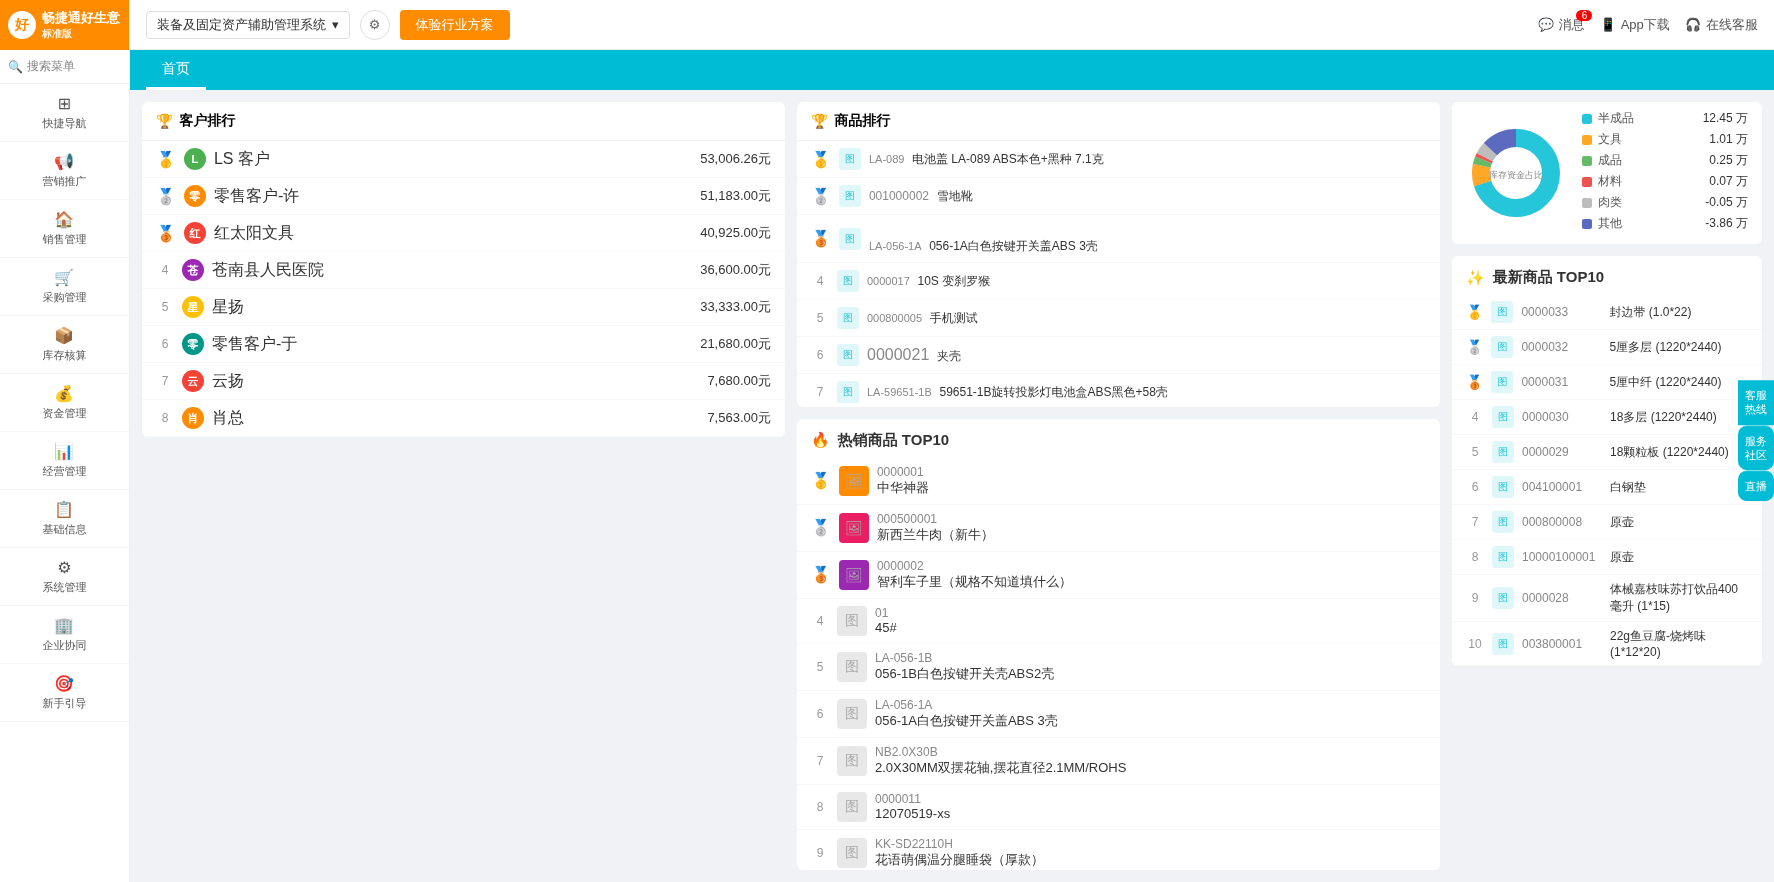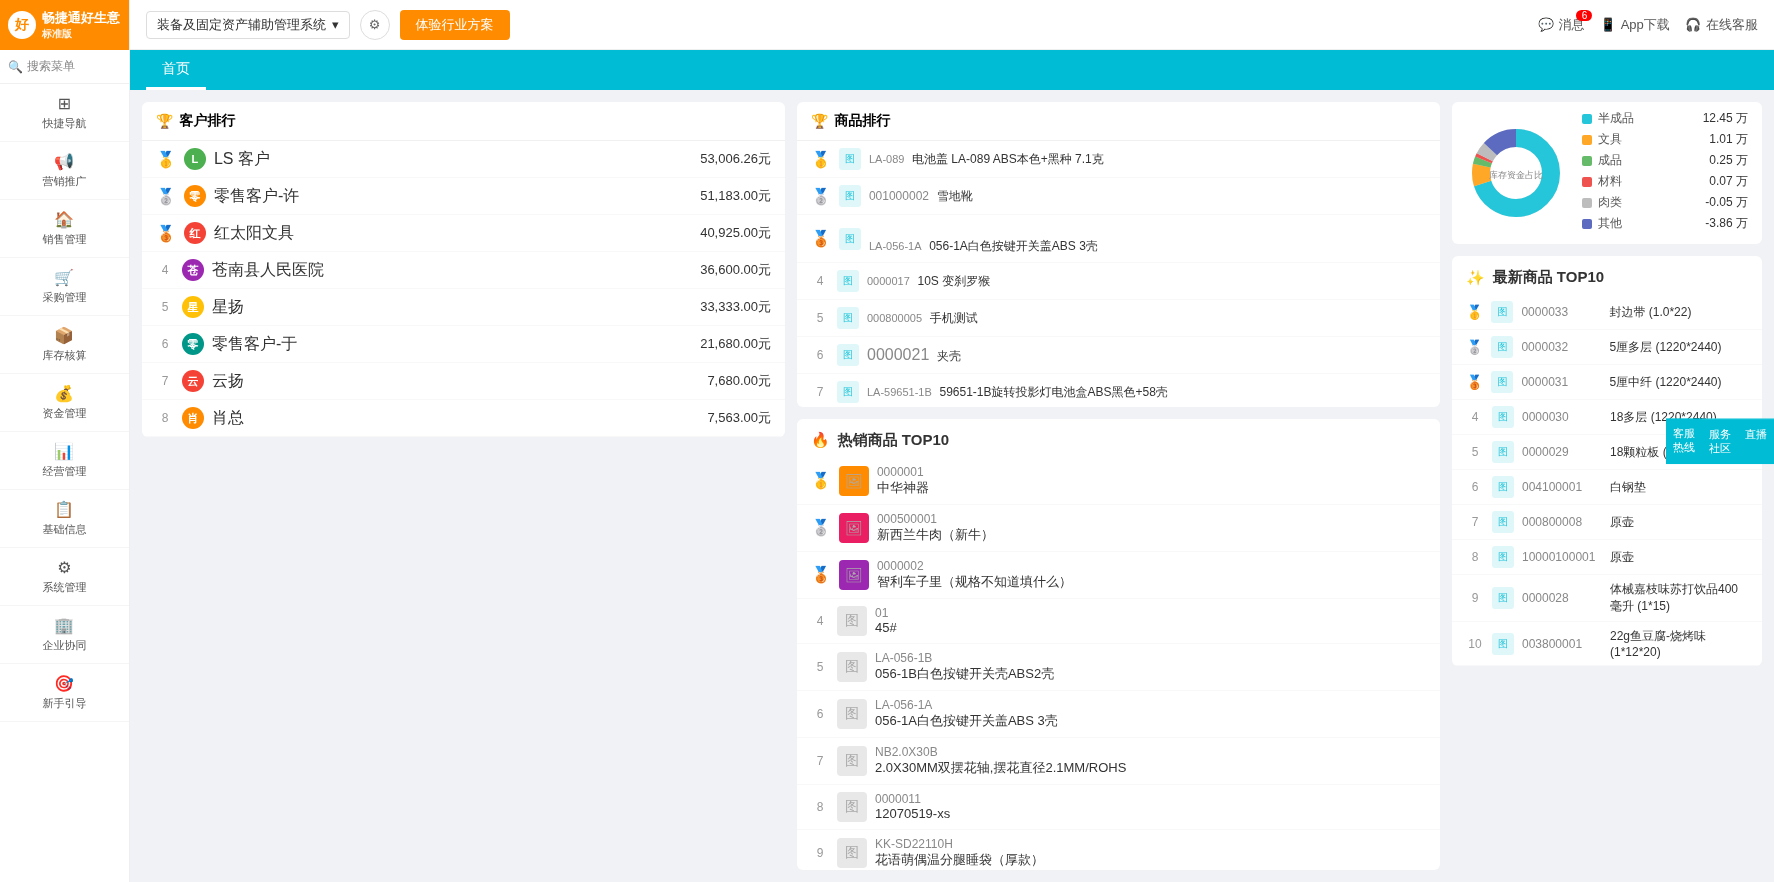--- a/index.html
+++ b/index.html
@@ -216,31 +216,31 @@
       font-size: 10px; color: #aaa;
     }
     .latest-code { color: #888; font-size: 12px; min-width: 80px; }
     .latest-name { color: #333; font-size: 12px; flex: 1; }
 
     
     .float-btns {
       position: fixed;
       right: 0; top: 50%;
       transform: translateY(-50%);
-      display: flex; flex-direction: row;
+      display: flex; flex-direction: column;
       z-index: 100;
     }
     .float-btn {
       background: #00bcd4;
       color: #fff; font-size: 11px;
       padding: 8px 6px; text-align: center;
       cursor: pointer; width: 36px;
       line-height: 1.3;
     }
-    .float-btn + .float-btn { border-top: 1px solid rgba(255,255,255,0.3); }
+    .float-btn + .float-btn { border-top: 1px solid rgba(255,255,255,0.3); border-radius: 9px; }
 
     .section-title {
       font-size: 15px; font-weight: bold; color: #333;
       padding: 12px 14px 8px;
       display: flex; align-items: center; gap: 8px;
     }
 
     
     .bg-green { background: #4caf50; }
     .bg-orange { background: #ff8c00; }

